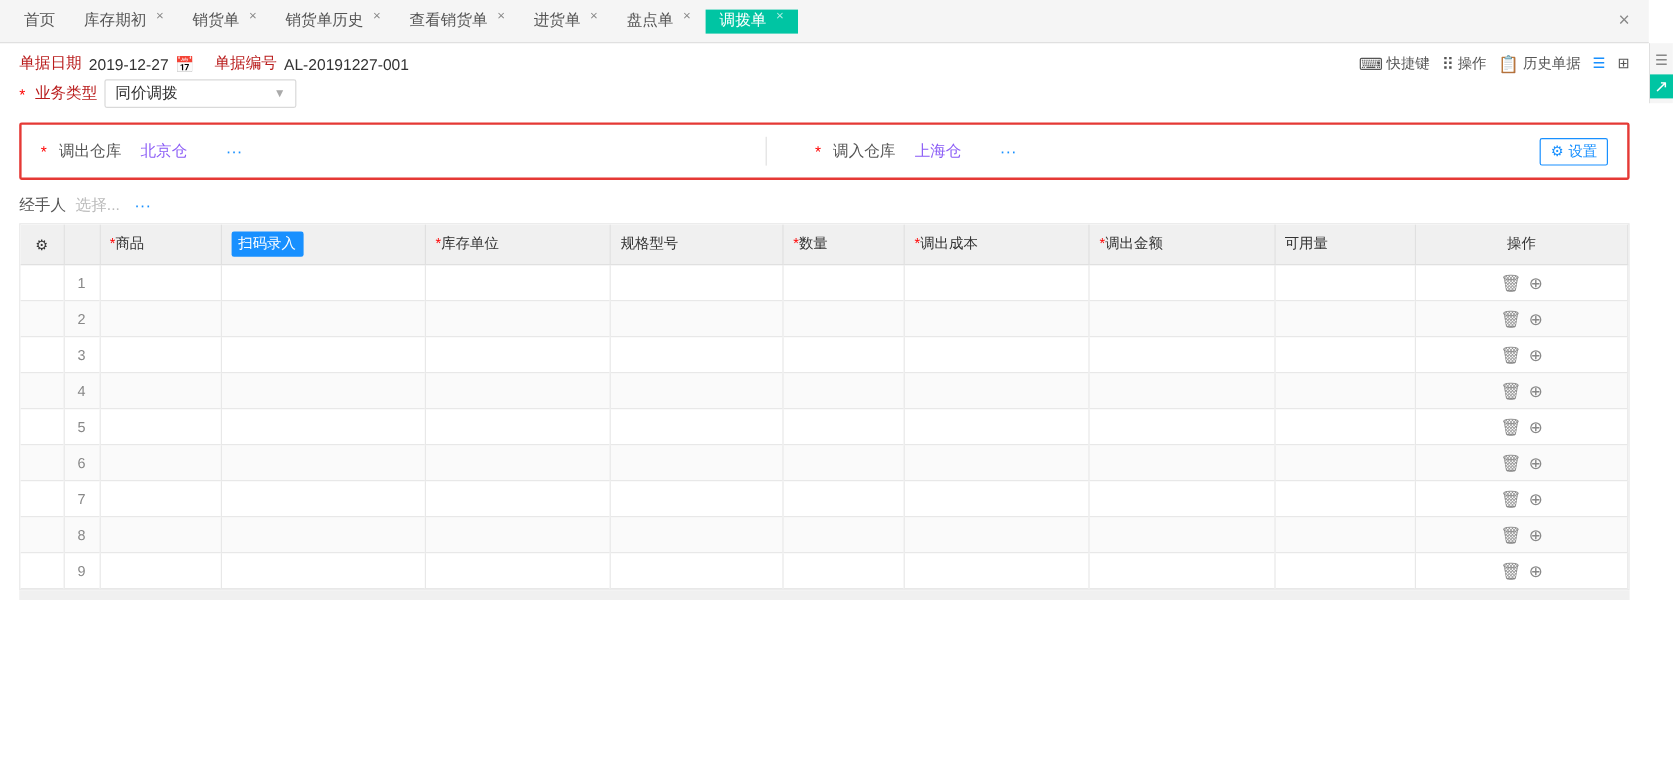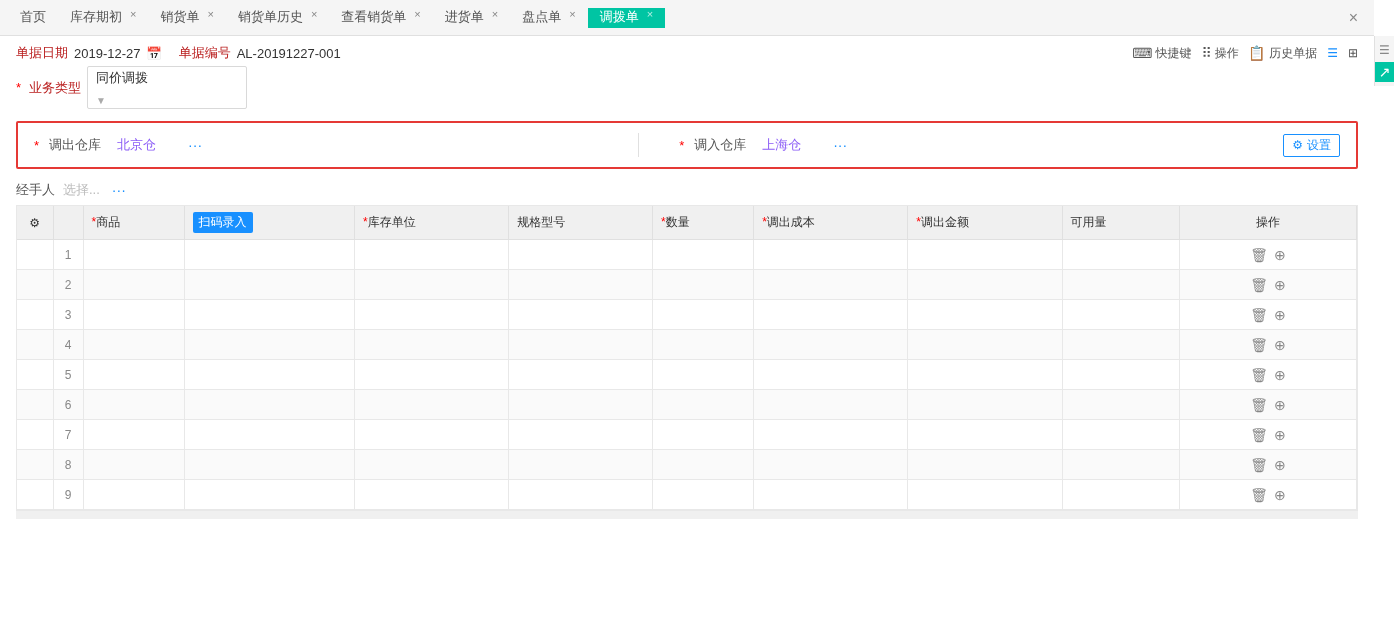--- a/index.html
+++ b/index.html
@@ -64,25 +64,25 @@
     }
     .form-field .label { color: #b91c1c; white-space: nowrap; }
     .form-field .value { color: #333; font-weight: normal; }
     .required-star { color: #f00; margin-right: 2px; }
     .form-value-box {
       border: 1px solid #d9d9d9;
       border-radius: 2px;
       padding: 2px 8px;
       min-width: 120px;
       display: flex;
+      align-items: center;
       justify-content: space-between;
       gap: 8px;
       cursor: pointer;
       background: #fff;
-      flex-direction: column;
     }
     .form-value-box .dropdown-icon { color: #aaa; font-size: 10px; }
     .date-icon { color: #aaa; font-size: 13px; cursor: pointer; }
 
     
     .toolbar-right {
       display: flex;
       align-items: center;
       gap: 10px;
       font-size: 12px;

